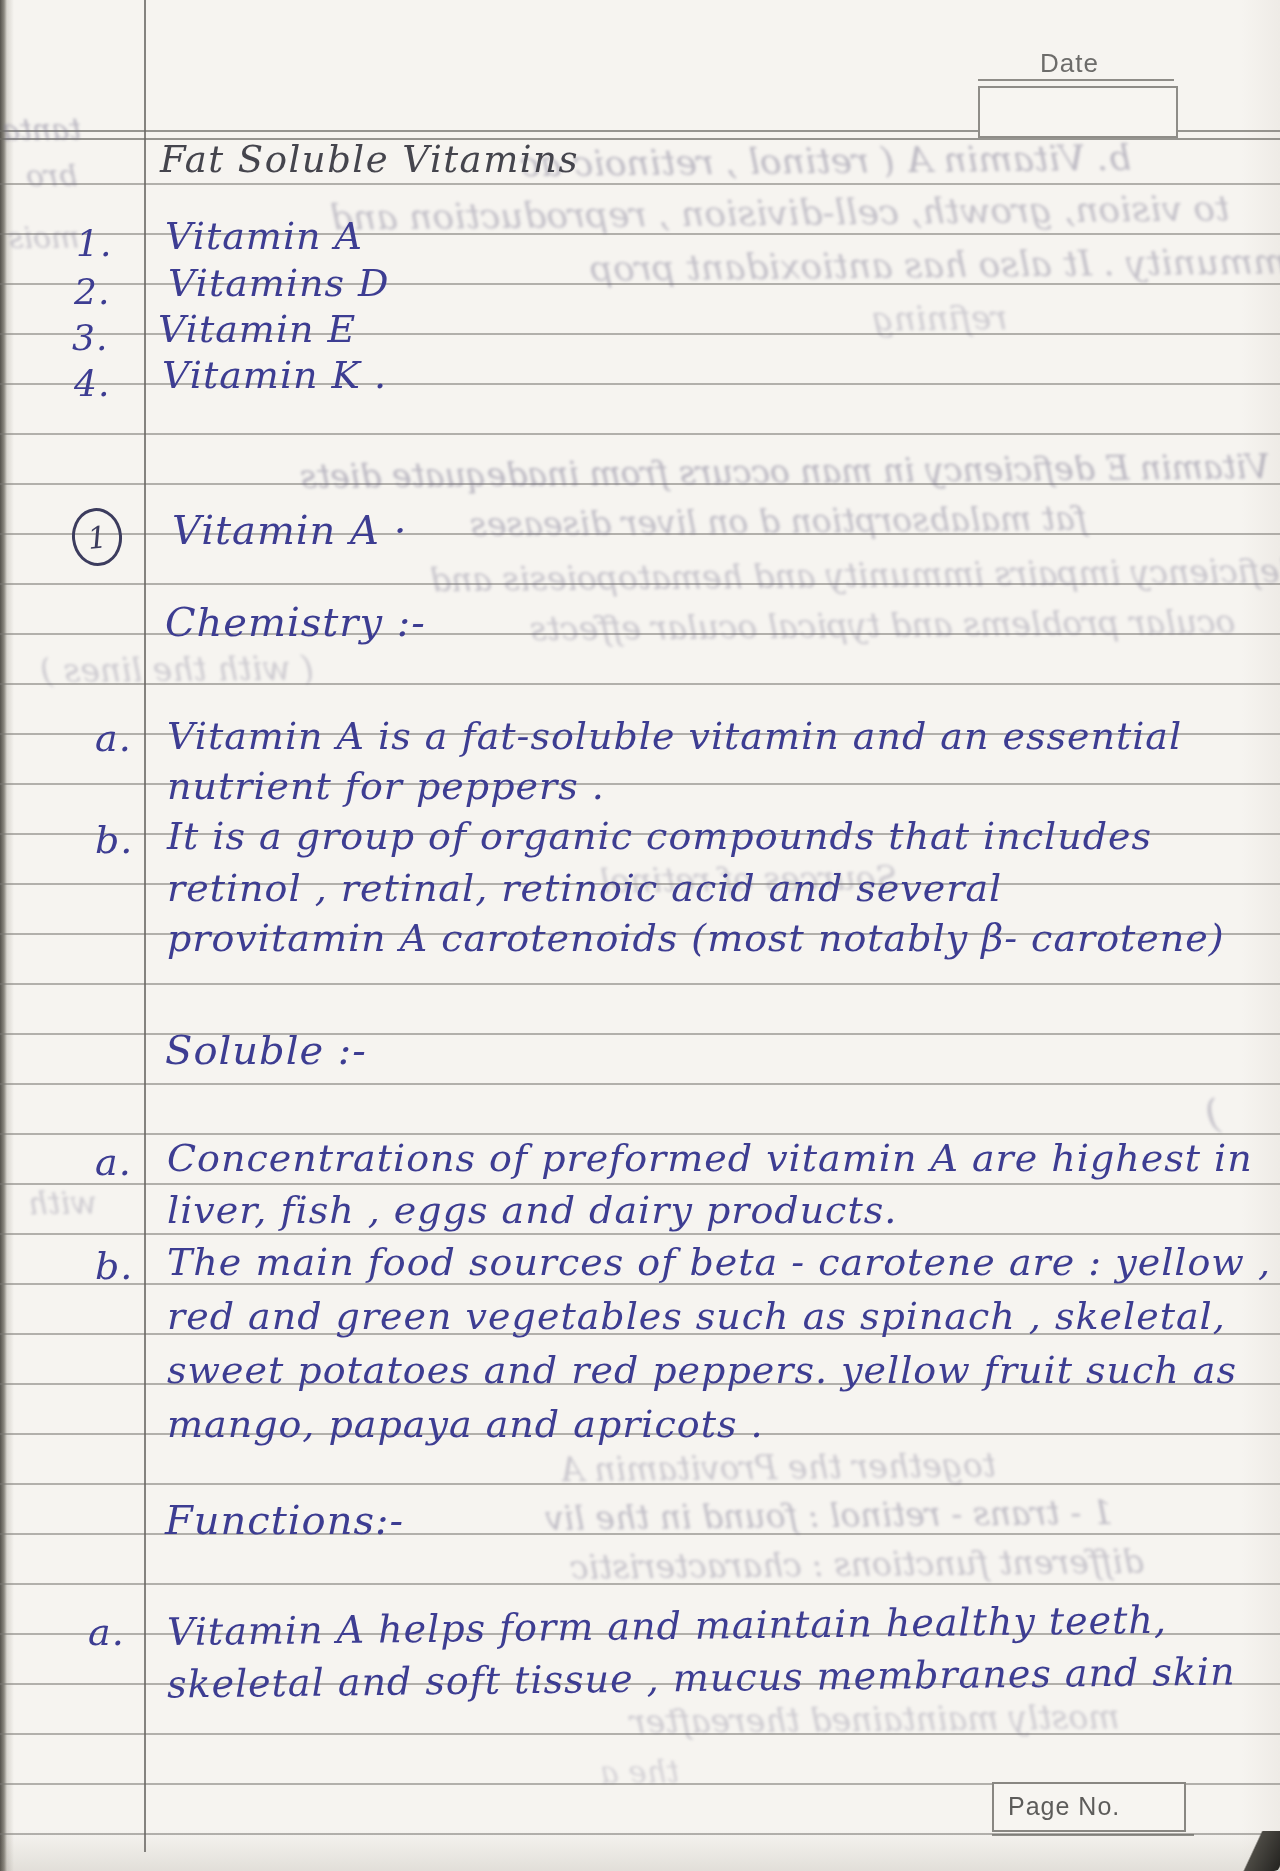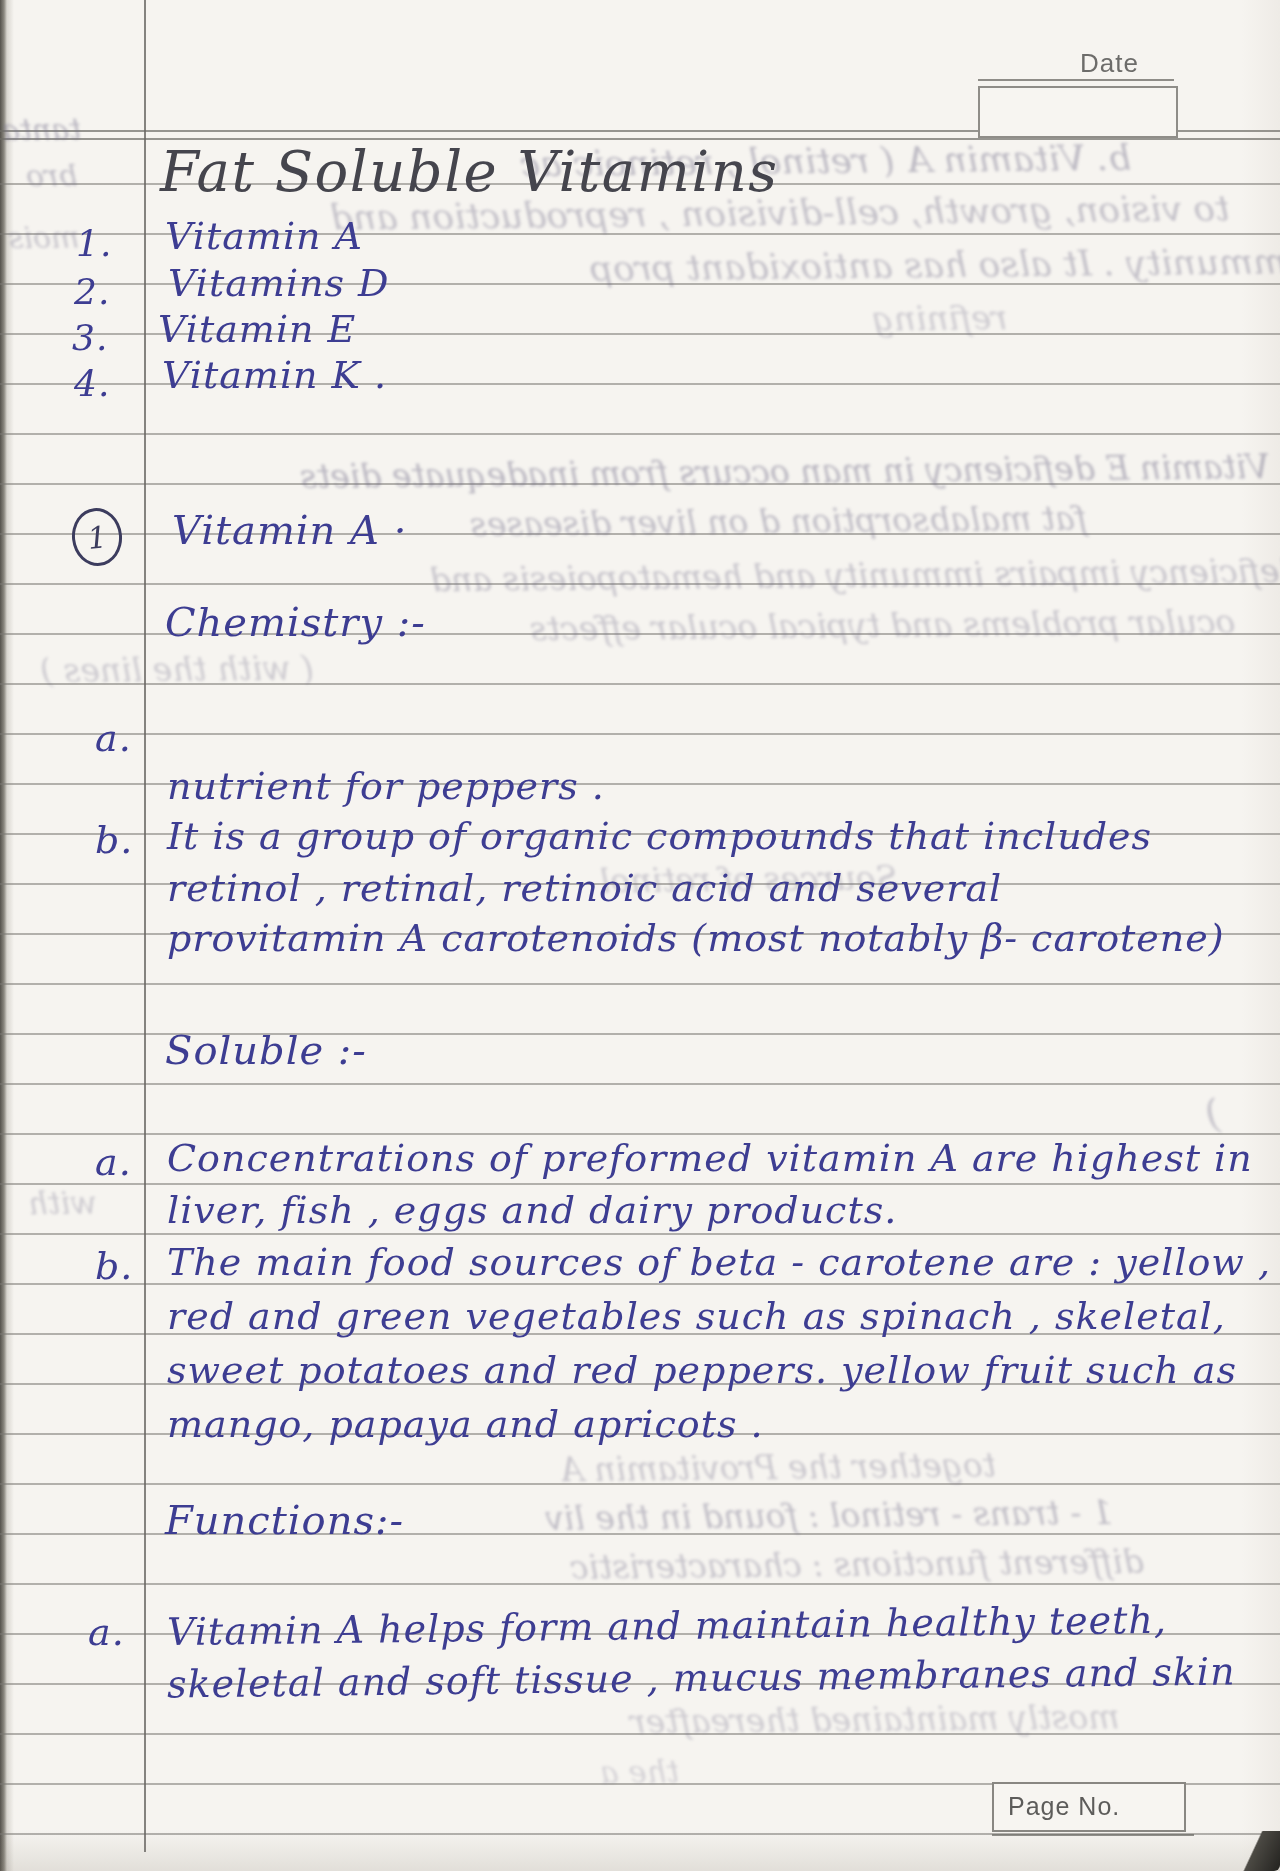--- a/index.html
+++ b/index.html
@@ -34,38 +34,38 @@
   }
   
   .hw{
     position:absolute; z-index:4;
     font-family:"DejaVu Serif", serif; font-style:italic;
     color:var(--ink,#3d3d92);
     font-size:38px; letter-spacing:1px; white-space:nowrap;
     line-height:1.2;
   }
   .hw-dark{color:var(--title-ink,#45454d);}
-  .title{font-size:56px; letter-spacing:1.5px;}
+  .title{font-size:37px; letter-spacing:1.5px;}
   .listnum{font-size:36px;}
   .heading{font-size:40px;}
   .circlenum{
     position:absolute; z-index:4; left:72px; top:508px;
     width:44px; height:52px; border:3px solid #3c3c5e; border-radius:50%;
     display:flex; align-items:center; justify-content:center;
     font-size:30px; font-style:italic; color:#3c3c5e; transform:rotate(-6deg);
   }
   
   .datebox{
     position:absolute; z-index:3; left:978px; top:86px; width:196px; height:48px;
     border:2px solid #8f8d88; background:#f7f5f1;
   }
   .datebox-topline{position:absolute; z-index:3; left:978px; top:79px; width:196px; height:2px; background:#8f8d88;}
   .datelabel{
     position:absolute; z-index:3; left:1040px; top:48px;
-    font-family:"Liberation Sans", sans-serif; font-size:26px; color:#6d6c6a; letter-spacing:1px;margin-left:40px;
+    font-family:"Liberation Sans", sans-serif; font-size:26px; color:#6d6c6a; letter-spacing:1px;
   }
   .pagenobox{
     position:absolute; z-index:5; left:992px; top:1782px; width:190px; height:46px;
     border:2px solid #898782; background:#f7f5f1;
   }
   .pagenolabel{
     position:absolute; left:14px; top:8px;
     font-family:"Liberation Sans", sans-serif; font-size:25px; color:#5d5c5a; letter-spacing:1px;
   }
   .pagenobox-underline{position:absolute; z-index:5; left:992px; top:1834px; width:202px; height:2px; background:rgba(110,108,103,.75);}
@@ -121,20 +121,21 @@
   <div class="hw listnum" style="left:72px; top:316px;">3.</div>
   <div class="hw" style="left:158px; top:307px;">Vitamin E</div>
   <div class="hw listnum" style="left:74px; top:362px;">4.</div>
   <div class="hw" style="left:162px; top:353px;">Vitamin K .</div>
 
   <div class="circlenum">1</div>
   <div class="hw heading" style="left:172px; top:506px;">Vitamin A ·</div>
 
   <div class="hw heading" style="left:165px; top:598px;">Chemistry :-</div>
   <div class="hw" style="left:95px; top:716px;">a.</div>
+  <div class="hw" style="left:167px; top:714px;">Vitamin A is a fat-soluble vitamin and an essential</div>
   <div class="hw" style="left:167px; top:764px;">nutrient for peppers .</div>
   <div class="hw" style="left:95px; top:818px;">b.</div>
   <div class="hw" style="left:167px; top:814px;">It is a group of organic compounds that includes</div>
   <div class="hw" style="left:167px; top:866px;">retinol , retinal, retinoic acid and several</div>
   <div class="hw" style="left:167px; top:916px;">provitamin A carotenoids (most notably β- carotene)</div>
 
   <div class="hw heading" style="left:165px; top:1026px;">Soluble :-</div>
   <div class="hw" style="left:95px; top:1140px;">a.</div>
   <div class="hw" style="left:167px; top:1136px;">Concentrations of preformed vitamin A are highest in</div>
   <div class="hw" style="left:167px; top:1188px;">liver, fish , eggs and dairy products.</div>

